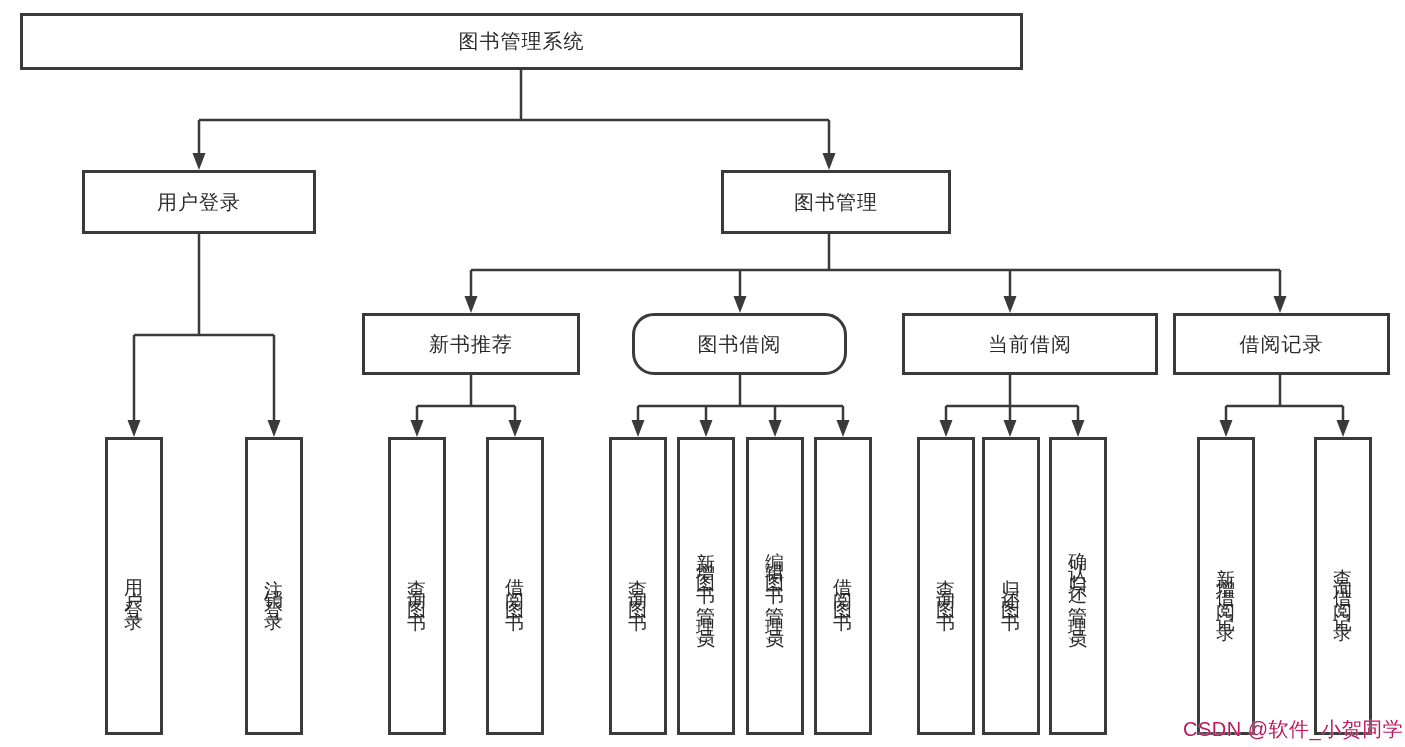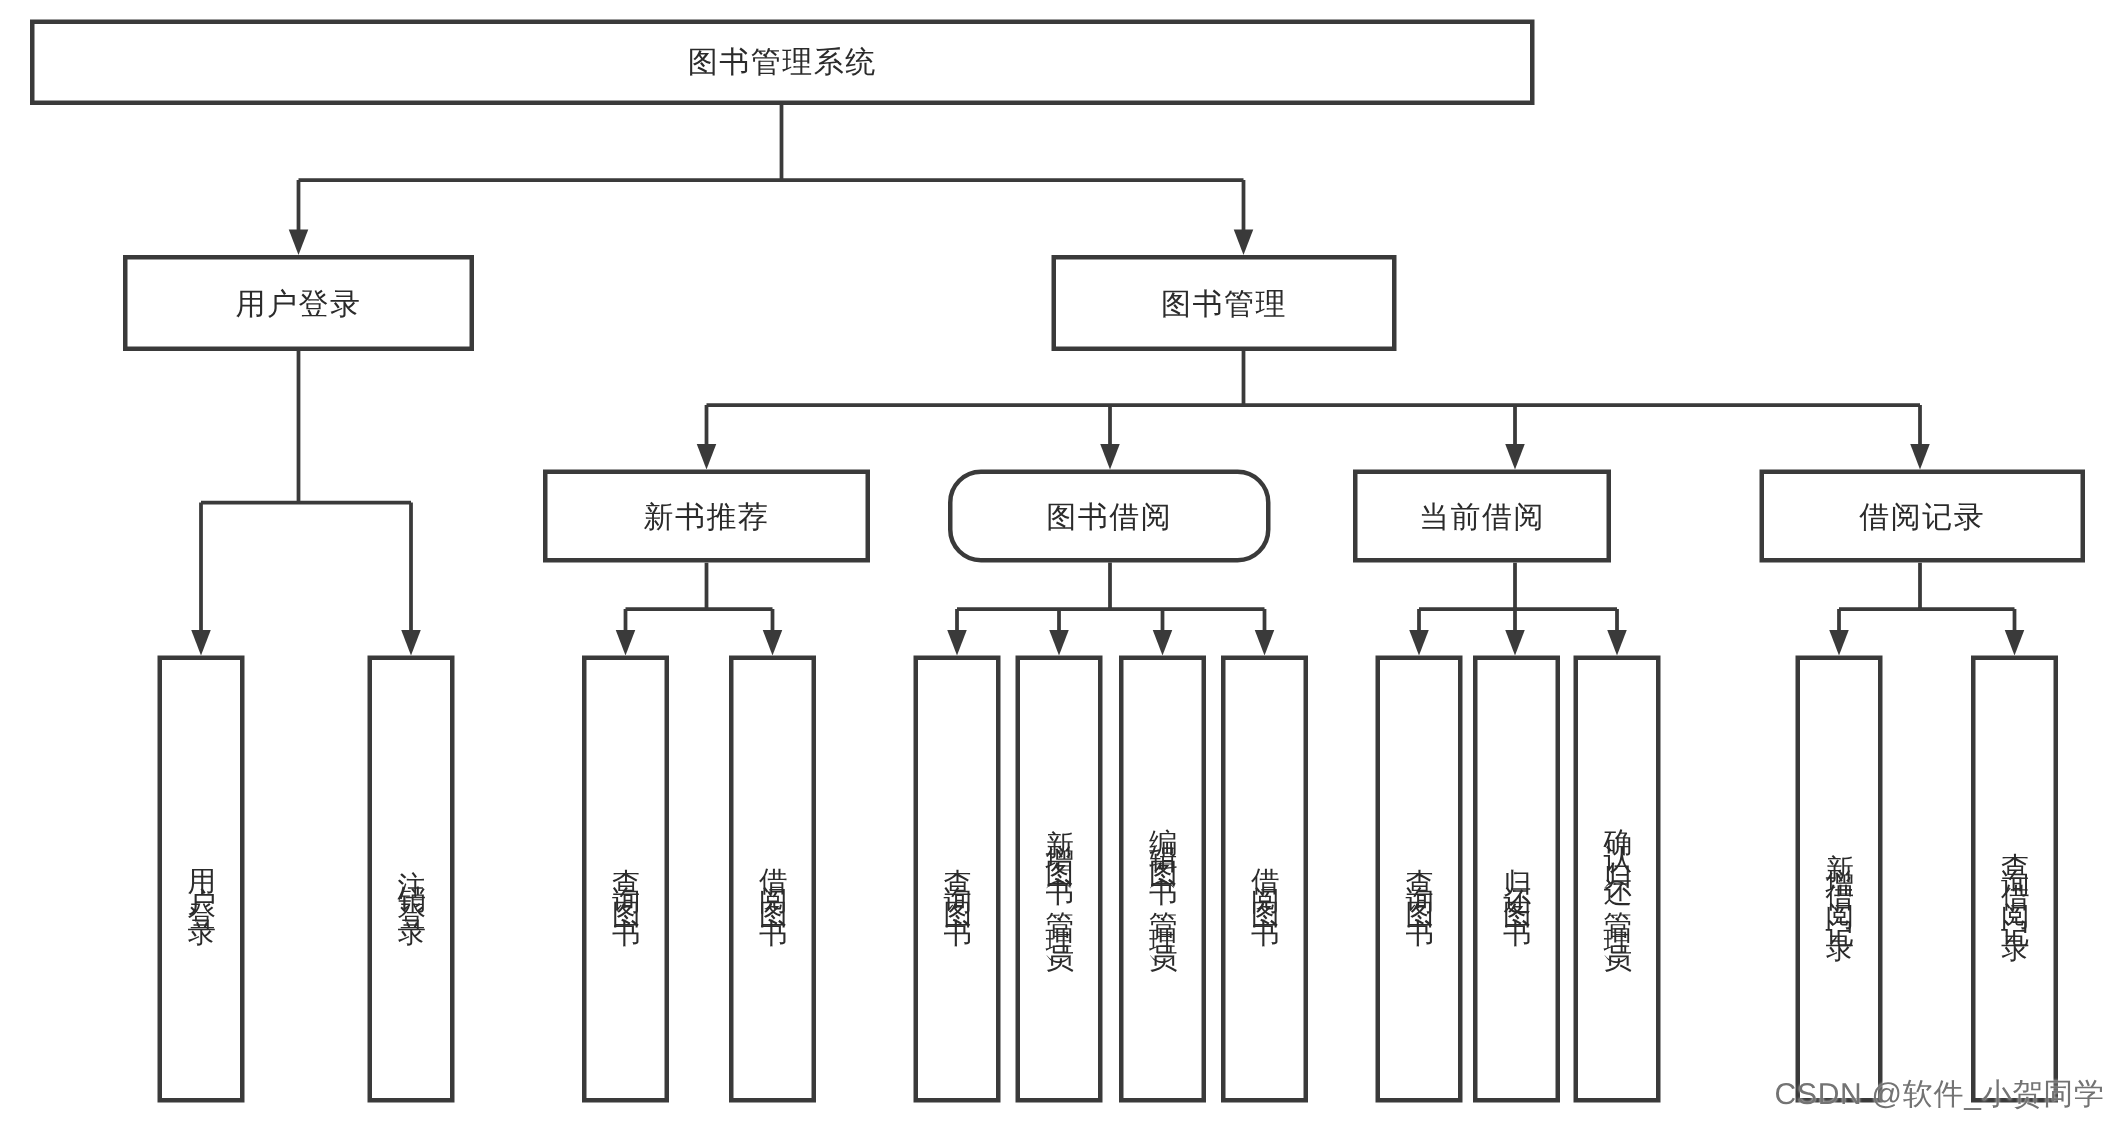--- a/index.html
+++ b/index.html
@@ -13,21 +13,21 @@
     border:3px solid #3a3a3a;display:flex;align-items:center;justify-content:center;
     z-index:2;
   }
   .hlabel{font-size:20px;letter-spacing:1px;color:#2b2b2b;white-space:nowrap;}
   .leaf .vtext{
     writing-mode:vertical-rl;text-orientation:mixed;
     font-size:19px;letter-spacing:11px;line-height:1;color:#2b2b2b;white-space:nowrap;
   }
   .watermark{
     position:absolute;left:1183px;top:716px;z-index:10;
-    font-size:20px;letter-spacing:0.5px;color:#737373;white-space:nowrap;
+    font-size:20px;letter-spacing:0.5px;color:#be185d;white-space:nowrap;
     text-shadow:0 0 2px #ffffff;
   }
 </style>
 </head>
 <body>
 
 <div class="canvas">
 
   <svg class="connectors" width="1405" height="747" viewBox="0 0 1405 747" xmlns="http://www.w3.org/2000/svg">
     <path d="M521 70V120 M199 120H829 M199 120V156 M829 120V156
@@ -61,31 +61,31 @@
     </g>
   </svg>
 
   <div class="box" style="left:20px;top:13px;width:1003px;height:57px;">
     <span class="hlabel">图书管理系统</span>
   </div>
 
   <div class="box" style="left:82px;top:170px;width:234px;height:64px;">
     <span class="hlabel">用户登录</span>
   </div>
-  <div class="box" style="left:701px;top:170px;width:230px;height:64px;">
+  <div class="box" style="left:721px;top:170px;width:230px;height:64px;">
     <span class="hlabel">图书管理</span>
   </div>
 
   <div class="box" style="left:362px;top:313px;width:218px;height:62px;">
     <span class="hlabel">新书推荐</span>
   </div>
   <div class="box" style="left:632px;top:313px;width:215px;height:62px;border-radius:22px;">
     <span class="hlabel">图书借阅</span>
   </div>
-  <div class="box" style="left:902px;top:313px;width:172px;height:62px;">
+  <div class="box" style="left:902px;top:313px;width:256px;height:62px;">
     <span class="hlabel">当前借阅</span>
   </div>
   <div class="box" style="left:1173px;top:313px;width:217px;height:62px;text-align:center;">
     <span class="hlabel">借阅记录</span>
   </div>
 
   <div class="box leaf" style="left:105px;top:437px;width:58px;height:298px;">
     <span class="vtext">用户登录</span>
   </div>
   <div class="box leaf" style="left:245px;top:437px;width:58px;height:298px;">

